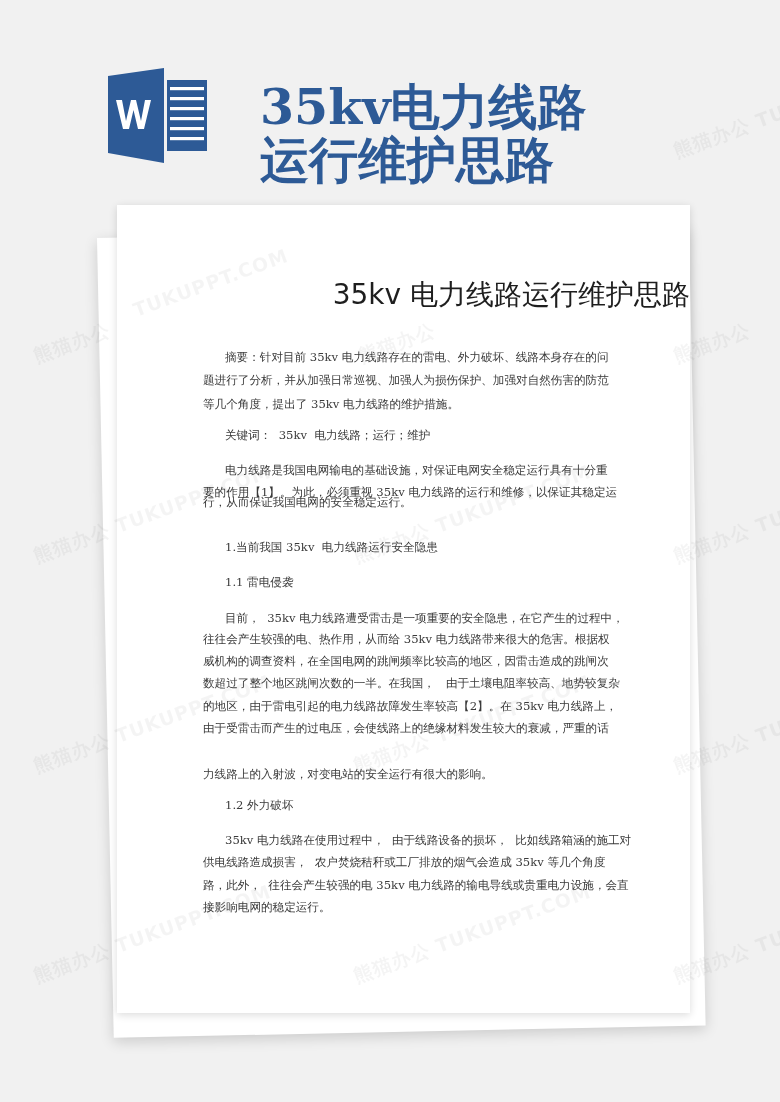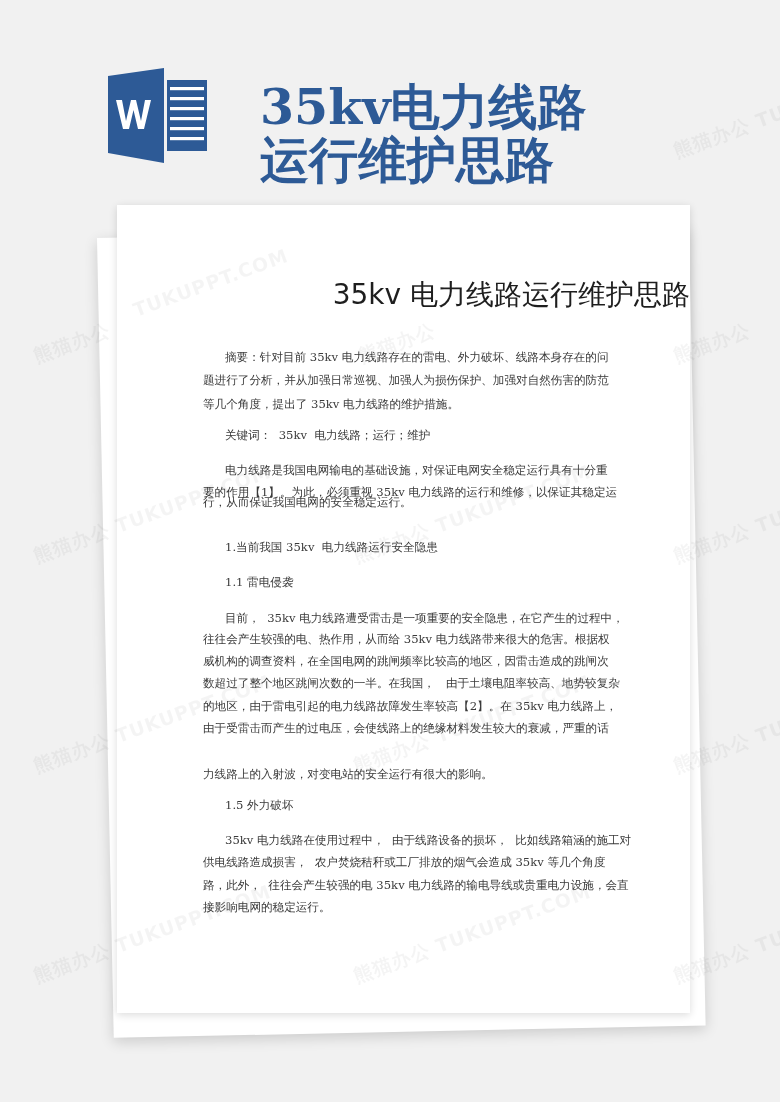--- a/index.html
+++ b/index.html
@@ -87,21 +87,21 @@
   <div class="ln ind" style="top:366px">1.1 雷电侵袭</div>
 
   <div class="ln ind full" style="top:402px">目前，  35kv 电力线路遭受雷击是一项重要的安全隐患，在它产生的过程中，</div>
   <div class="ln full" style="top:423px">往往会产生较强的电、热作用，从而给 35kv 电力线路带来很大的危害。根据权</div>
   <div class="ln full" style="top:445px">威机构的调查资料，在全国电网的跳闸频率比较高的地区，因雷击造成的跳闸次</div>
   <div class="ln full" style="top:467px">数超过了整个地区跳闸次数的一半。在我国，   由于土壤电阻率较高、地势较复杂</div>
   <div class="ln full" style="top:490px">的地区，由于雷电引起的电力线路故障发生率较高【2】。在 35kv 电力线路上，</div>
   <div class="ln full" style="top:512px">由于受雷击而产生的过电压，会使线路上的绝缘材料发生较大的衰减，严重的话</div>
   <div class="ln" style="top:558px">力线路上的入射波，对变电站的安全运行有很大的影响。</div>
 
-  <div class="ln ind" style="top:589px">1.5 外力破坏</div>
+  <div class="ln ind" style="top:589px">1.2 外力破坏</div>
 
   <div class="ln ind full" style="top:624px">35kv 电力线路在使用过程中，  由于线路设备的损坏，  比如线路箱涵的施工对</div>
   <div class="ln full" style="top:646px">供电线路造成损害，  农户焚烧秸秆或工厂排放的烟气会造成 35kv 等几个角度</div>
   <div class="ln full" style="top:669px">路，此外，  往往会产生较强的电 35kv 电力线路的输电导线或贵重电力设施，会直</div>
   <div class="ln" style="top:691px">接影响电网的稳定运行。</div>
 </div>
 
 <div class="watermark" style="left:130px;top:300px"><span>TUKUPPT.COM</span></div>
 <div class="watermark" style="left:30px;top:345px"><span>熊猫办公</span></div>
 <div class="watermark" style="left:355px;top:345px"><span>熊猫办公</span></div>

